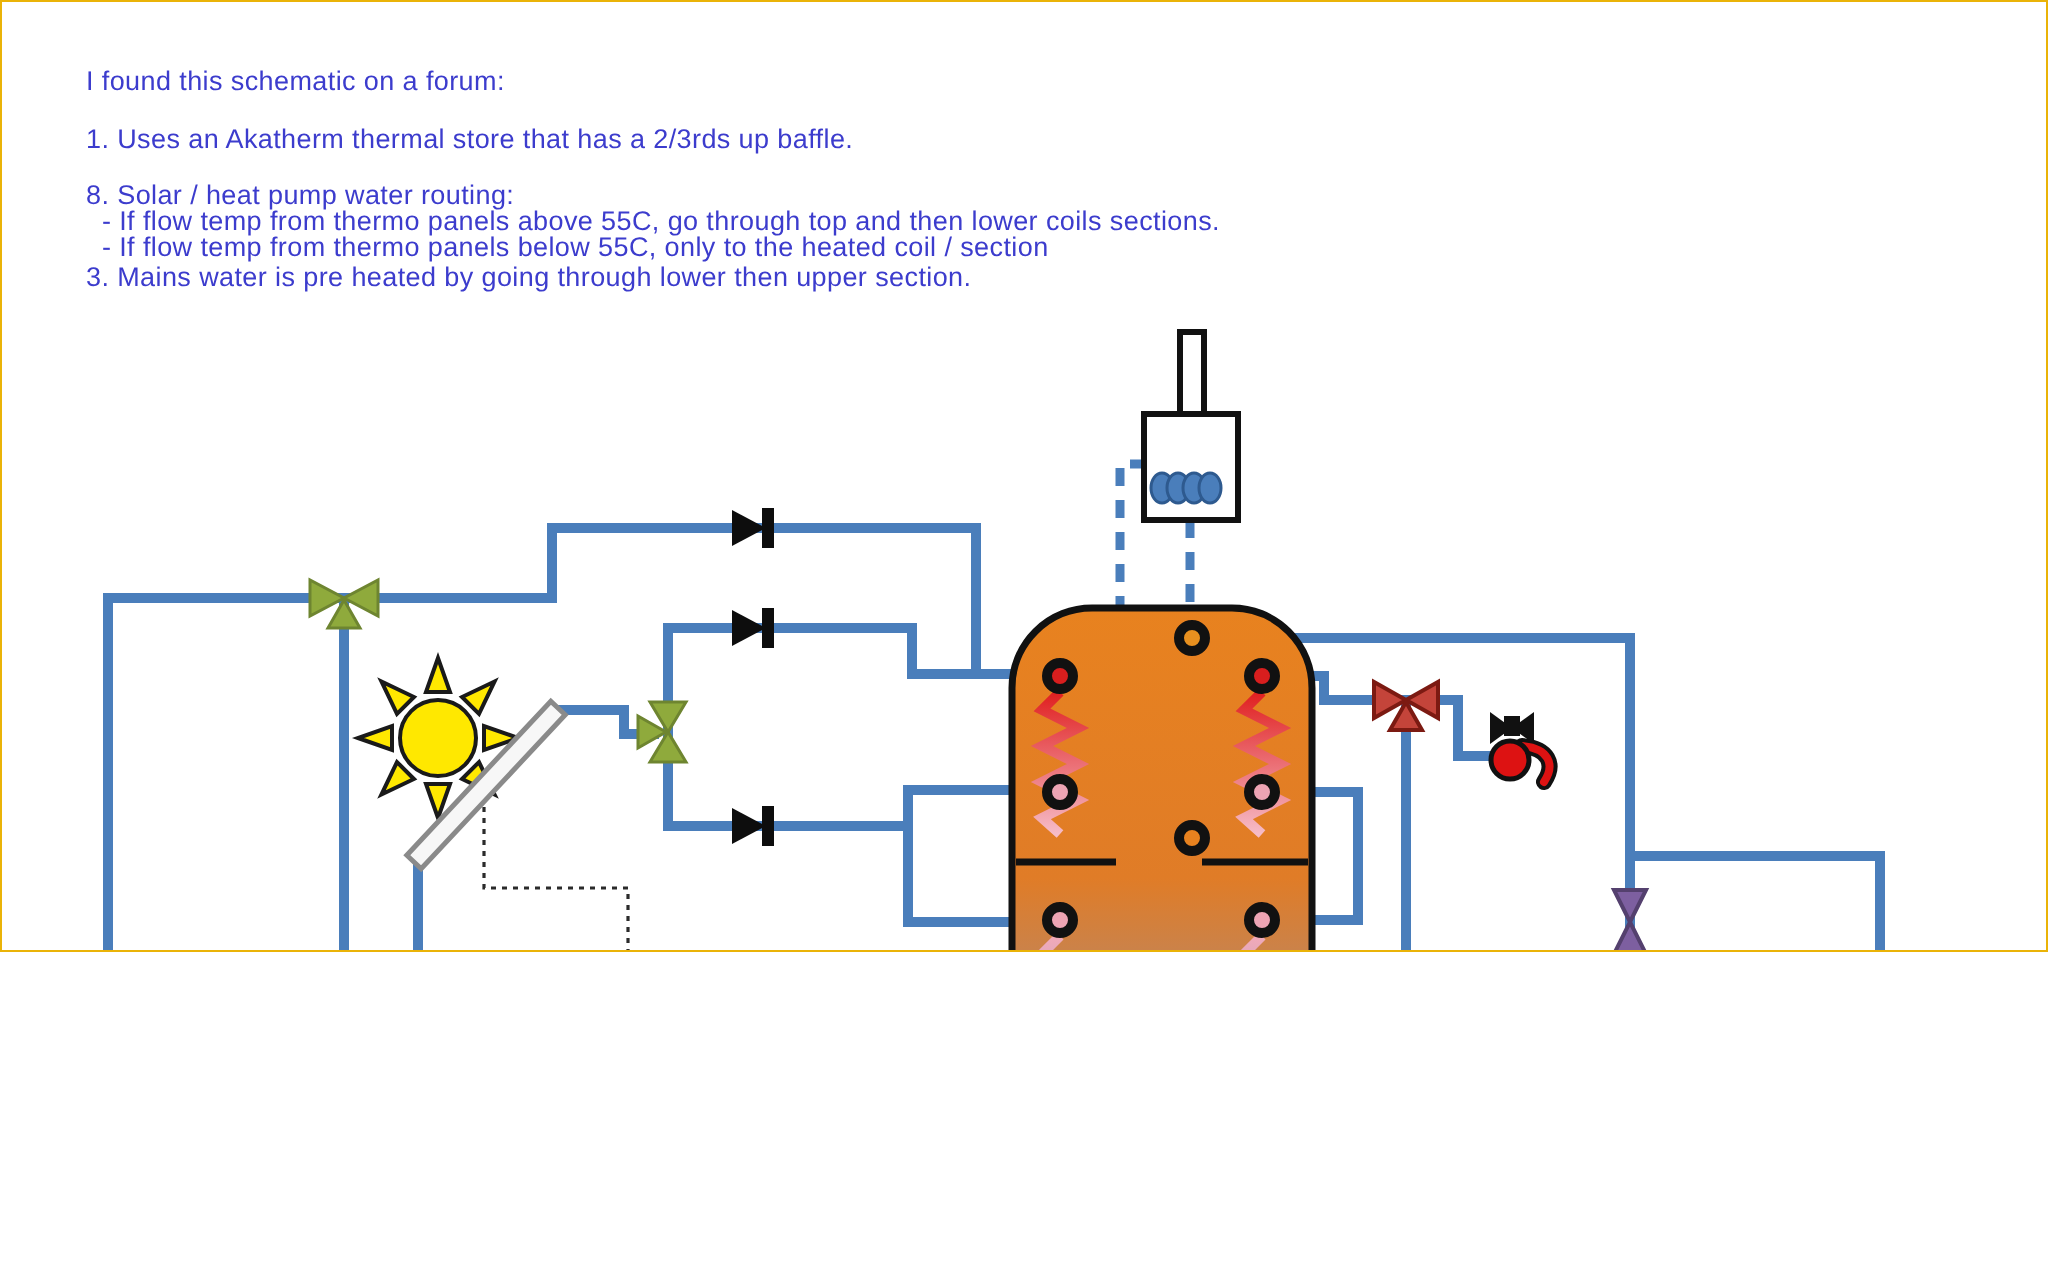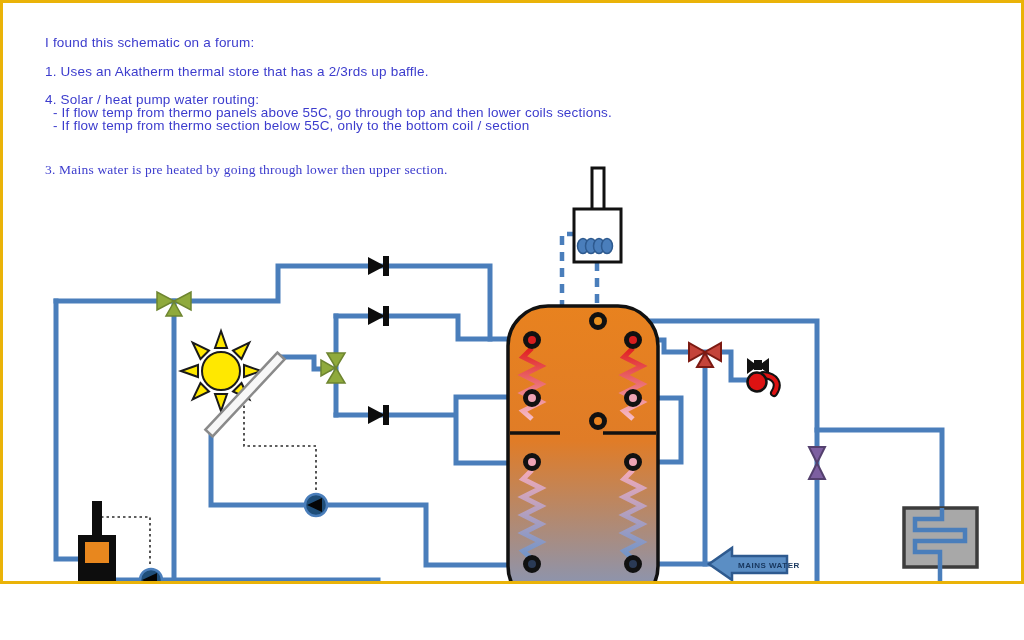--- a/index.html
+++ b/index.html
@@ -1,44 +1,44 @@
 <!DOCTYPE html>
 <html><head>
 <meta charset="utf-8">
 <style>
   html,body{margin:0;padding:0;background:#ffffff;}
   .canvas{
-    position:relative;width:1024px;height:584px;background:#ffffff;
-    border:3px solid #eab308;box-sizing:border-box;overflow:hidden;
+    position:relative;width:1024px;height:476px;background:#ffffff;
+    border:1px solid #eab308;box-sizing:border-box;overflow:hidden;
     font-family:"Liberation Sans", sans-serif;
   }
   .notes{position:absolute;left:0;top:0;width:1024px;color:#3c3ccd;
     font-size:13.5px;letter-spacing:.2px;}
   .notes div{position:absolute;white-space:pre;}
   .n0{left:42px;top:32px;}
   .n1{left:42px;top:61px;text-align:center;}
   .n2{left:42px;top:89px;}
   .n3{left:46px;top:102px;}
   .n4{left:46px;top:115px;}
-  .n5{left:42px;top:159px;font-family:Liberation Serif, serif;}
+  .n5{left:42px;top:130px;}
   svg.diagram{position:absolute;left:0;top:0;}
   .gray-bar{position:absolute;left:88px;top:629px;width:616px;height:12px;
     background:#dcdcdc;border-radius:6px;}
 </style>
 </head>
 <body>
 
 <div class="canvas">
 
   <div class="notes">
     <div class="n0">I found this schematic on a forum:</div>
     <div class="n1">1. Uses an Akatherm thermal store that has a 2/3rds up baffle.</div>
-    <div class="n2">4. Solar / heat pump water routing:</div>
+    <div class="n2">8. Solar / heat pump water routing:</div>
     <div class="n3"> - If flow temp from thermo panels above 55C, go through top and then lower coils sections.</div>
-    <div class="n4"> - If flow temp from thermo section below 55C, only to the bottom coil / section</div>
+    <div class="n4"> - If flow temp from thermo panels below 55C, only to the heated coil / section</div>
     <div class="n5">3. Mains water is pre heated by going through lower then upper section.</div>
   </div>
 
   <svg class="diagram" width="1024" height="640" viewBox="0 0 1024 640">
     <defs>
       <linearGradient id="tankGrad" x1="0" y1="0" x2="0" y2="1">
         <stop offset="0" stop-color="#e8821f"></stop>
         <stop offset="0.45" stop-color="#e07c27"></stop>
         <stop offset="1" stop-color="#8098c2"></stop>
       </linearGradient>

